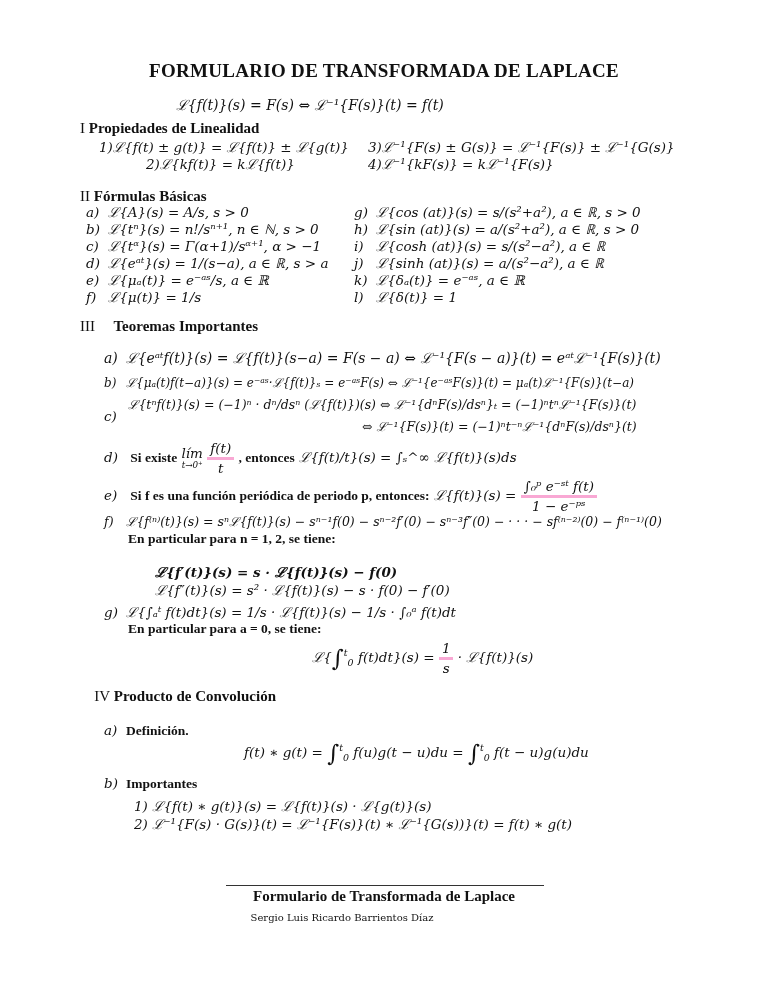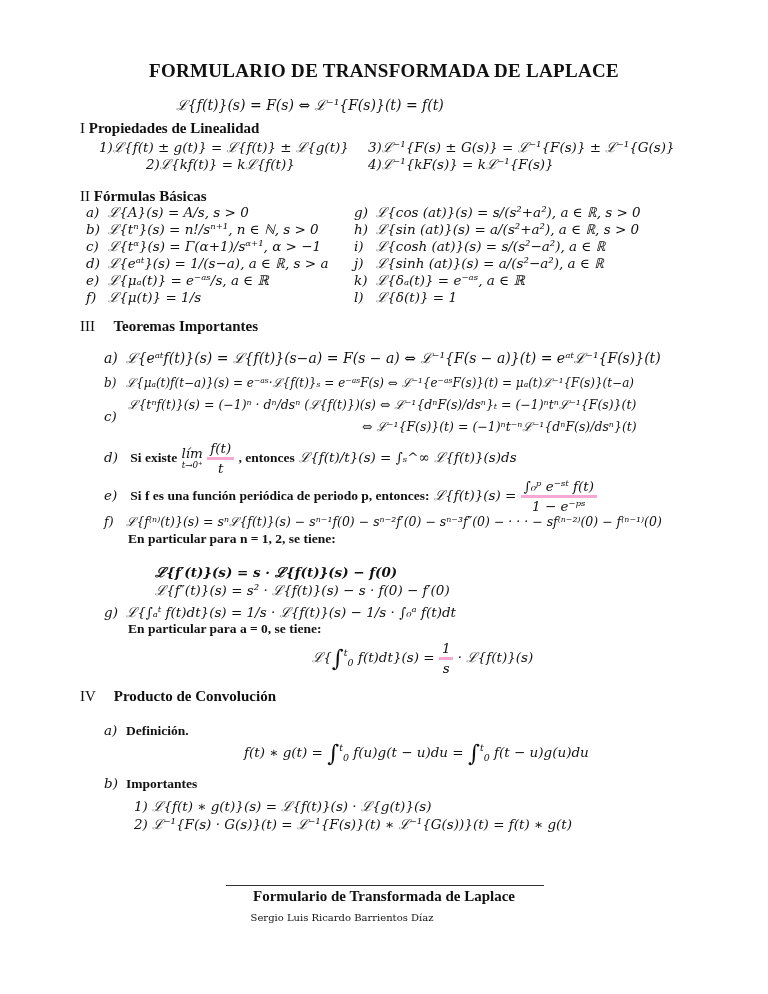--- a/index.html
+++ b/index.html
@@ -101,21 +101,21 @@
   <span class="lbl">g)</span><span class="it">ℒ{∫ₐᵗ f(t)dt}(s) = 1/s · ℒ{f(t)}(s) − 1/s · ∫₀ᵃ f(t)dt</span>
 </div>
 <div class="abs" style="left:128px;top:620px;"><b>En particular para a = 0, se tiene:</b></div>
 <div class="abs it" style="left:312px;top:640px;">
   <span>ℒ{</span><span class="int">∫</span><sup>t</sup><sub>0</sub>
   <span>f(t)dt}(s) =</span>
   <span class="bigfrac"><span class="n">1</span><span class="d">s</span></span>
   <span>· ℒ{f(t)}(s)</span>
 </div>
 
-<div class="abs sec" style="left:80px;top:688px;">
+<div class="abs sec" style="left:80px;top:688px;text-align:right;">
   <span class="roman" style="display:inline-block;width:30px;">IV</span>
   <span>Producto de Convolución</span>
 </div>
 <div class="abs" style="left:104px;top:722px;">
   <span class="lbl">a)</span><b>Definición.</b>
 </div>
 <div class="abs it" style="left:244px;top:742px;">
   <span>f(t) ∗ g(t) =</span>
   <span class="int">∫</span><sup>t</sup><sub>0</sub>
   <span>f(u)g(t − u)du =</span>

